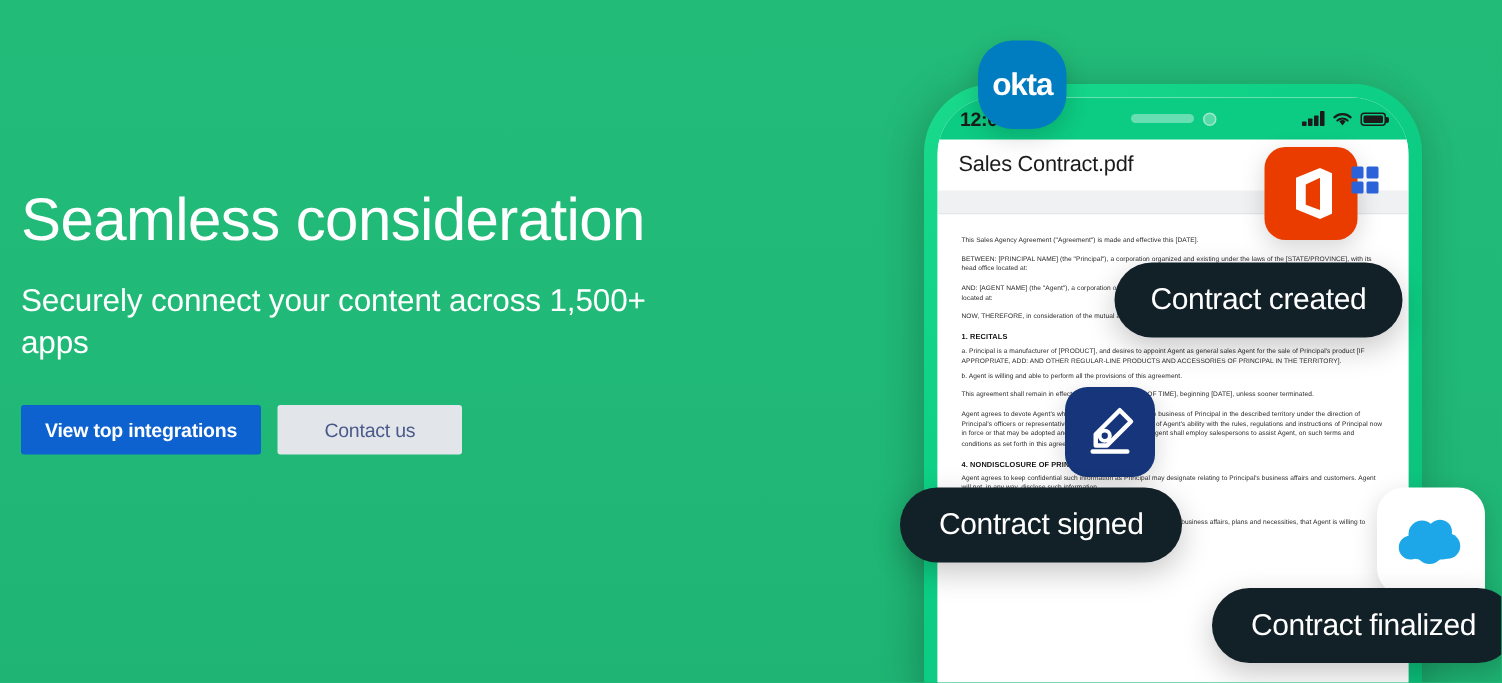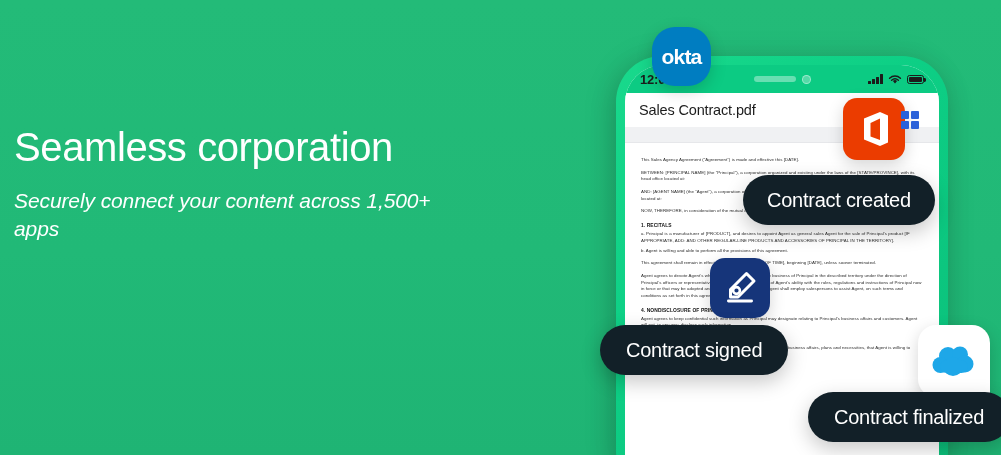--- a/index.html
+++ b/index.html
@@ -17,21 +17,21 @@
   }
 
   
   .copy { position:absolute; left:14px; top:125px; width:520px; z-index:30; }
   .headline {
     color:#ffffff; font-size:40px; line-height:1.12; font-weight:400;
     letter-spacing:-0.4px; white-space:nowrap;
   }
   .subhead {
     color:#ffffff; font-size:21px; line-height:1.32; font-weight:400;
-    margin-top:17px; max-width:455px; letter-spacing:-0.1px;font-style:italic;
+    margin-top:17px; max-width:455px; letter-spacing:-0.1px;
   }
   .btnrow { margin-top:28px; display:flex; gap:11px; align-items:center; }
   .btn {
     display:inline-flex; align-items:center; justify-content:center;
     height:33px; border:0; cursor:pointer; font-size:13px; font-weight:700;
     letter-spacing:-0.15px; border-radius:2px;
   }
   .btn-primary { background:#0d62d0; color:#ffffff; padding:0 16px; }
   .btn-secondary { background:#e2e6ea; color:#4b5a8a; padding:0 22px; font-weight:400; min-width:123px; }
 
@@ -122,22 +122,26 @@
   .pill-created  { left:743px; top:175px; height:50px; padding:0 24px;text-align:right; }
   .pill-signed   { left:600px; top:325px; height:50px; padding:16px 26px; }
   .pill-finalized{ left:808px; top:392px; height:50px; padding:0 26px; }
 </style>
 </head>
 <body>
 
 <div id="stage">
 
   <div class="copy">
-    <div class="headline">Seamless corporation</div>
+    <div class="headline">Seamless consideration</div>
     <div class="subhead">Securely connect your content across 1,500+ apps</div>
+    <div class="btnrow">
+      <button class="btn btn-primary">View top integrations</button>
+      <button class="btn btn-secondary">Contact us</button>
+    </div>
   </div>
 
   <div class="art">
 
     <div class="phone-shadow"></div>
 
     <div class="phone">
       <div class="phone-inner">
 
         <div class="notchbar">

